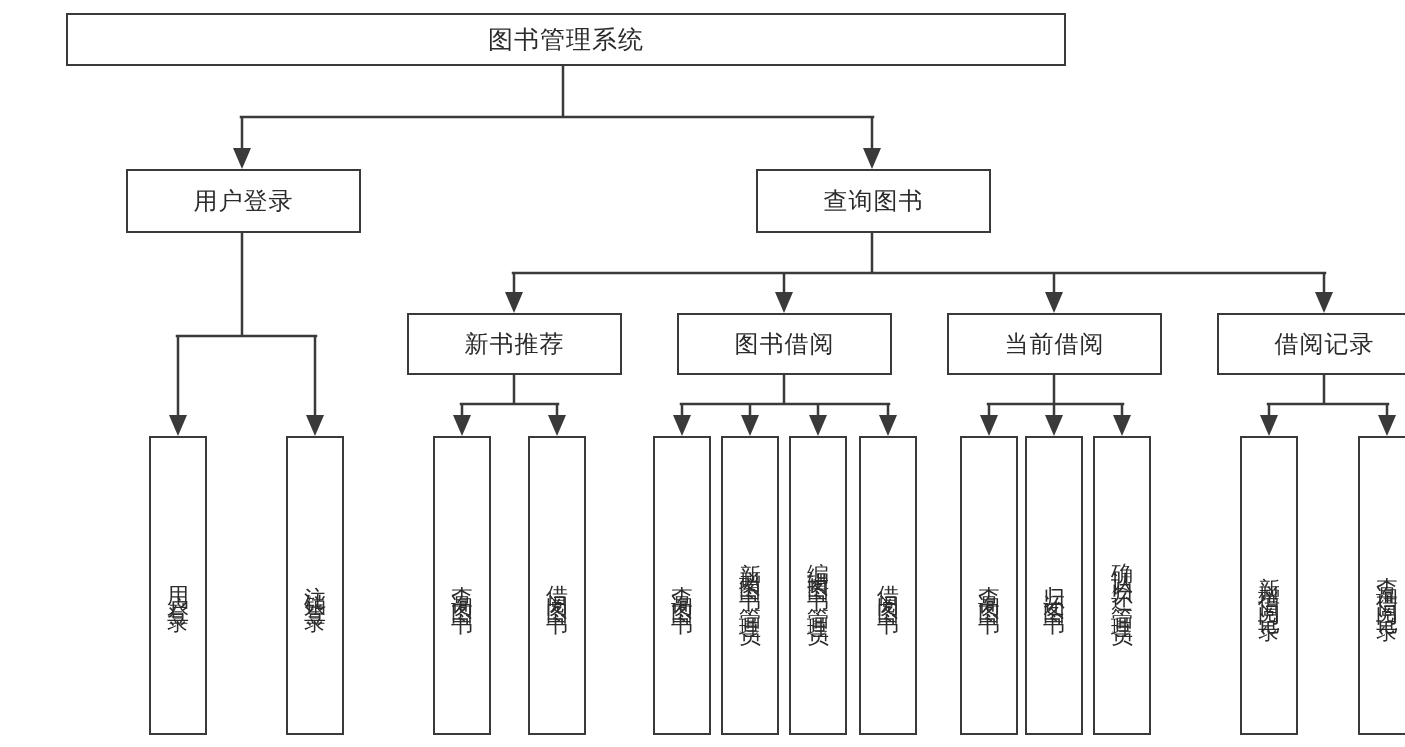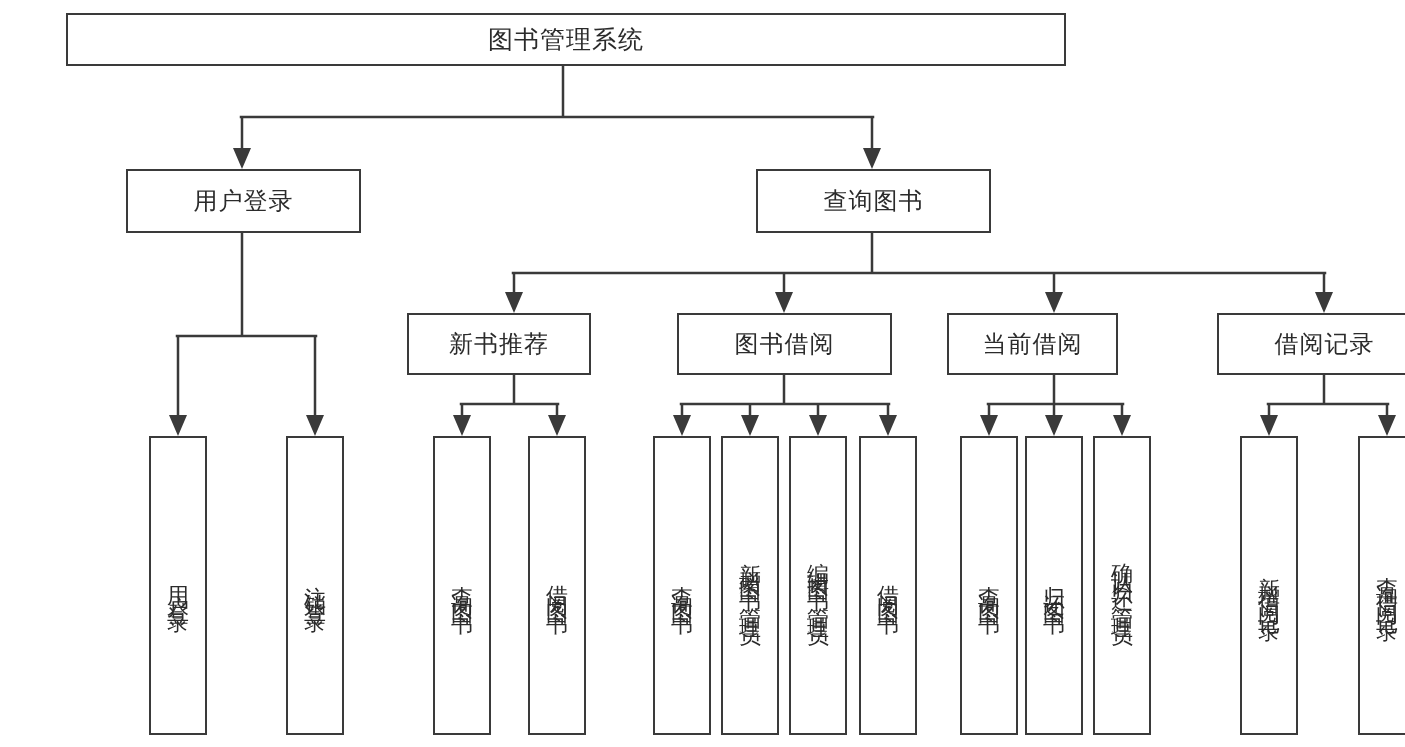--- a/index.html
+++ b/index.html
@@ -55,27 +55,27 @@
     <span>图书管理系统</span>
   </div>
 
   <div class="node h" style="left:82px;top:169px;width:235px;height:64px">
     <span>用户登录</span>
   </div>
   <div class="node h" style="left:712px;top:169px;width:235px;height:64px">
     <span>查询图书</span>
   </div>
 
-  <div class="node h" style="left:363px;top:313px;width:184px;height:62px">
+  <div class="node h" style="left:363px;top:313px;width:215px;height:62px">
     <span>新书推荐</span>
   </div>
   <div class="node h" style="left:633px;top:313px;width:215px;height:62px">
     <span>图书借阅</span>
   </div>
-  <div class="node h" style="left:903px;top:313px;width:171px;height:62px">
+  <div class="node h" style="left:903px;top:313px;width:215px;height:62px">
     <span>当前借阅</span>
   </div>
   <div class="node h" style="left:1173px;top:313px;width:215px;height:62px">
     <span>借阅记录</span>
   </div>
 
   <div class="node v" style="left:105px;top:436px;width:58px;height:299px">
     <span>用户登录</span>
   </div>
   <div class="node v" style="left:242px;top:436px;width:58px;height:299px">

